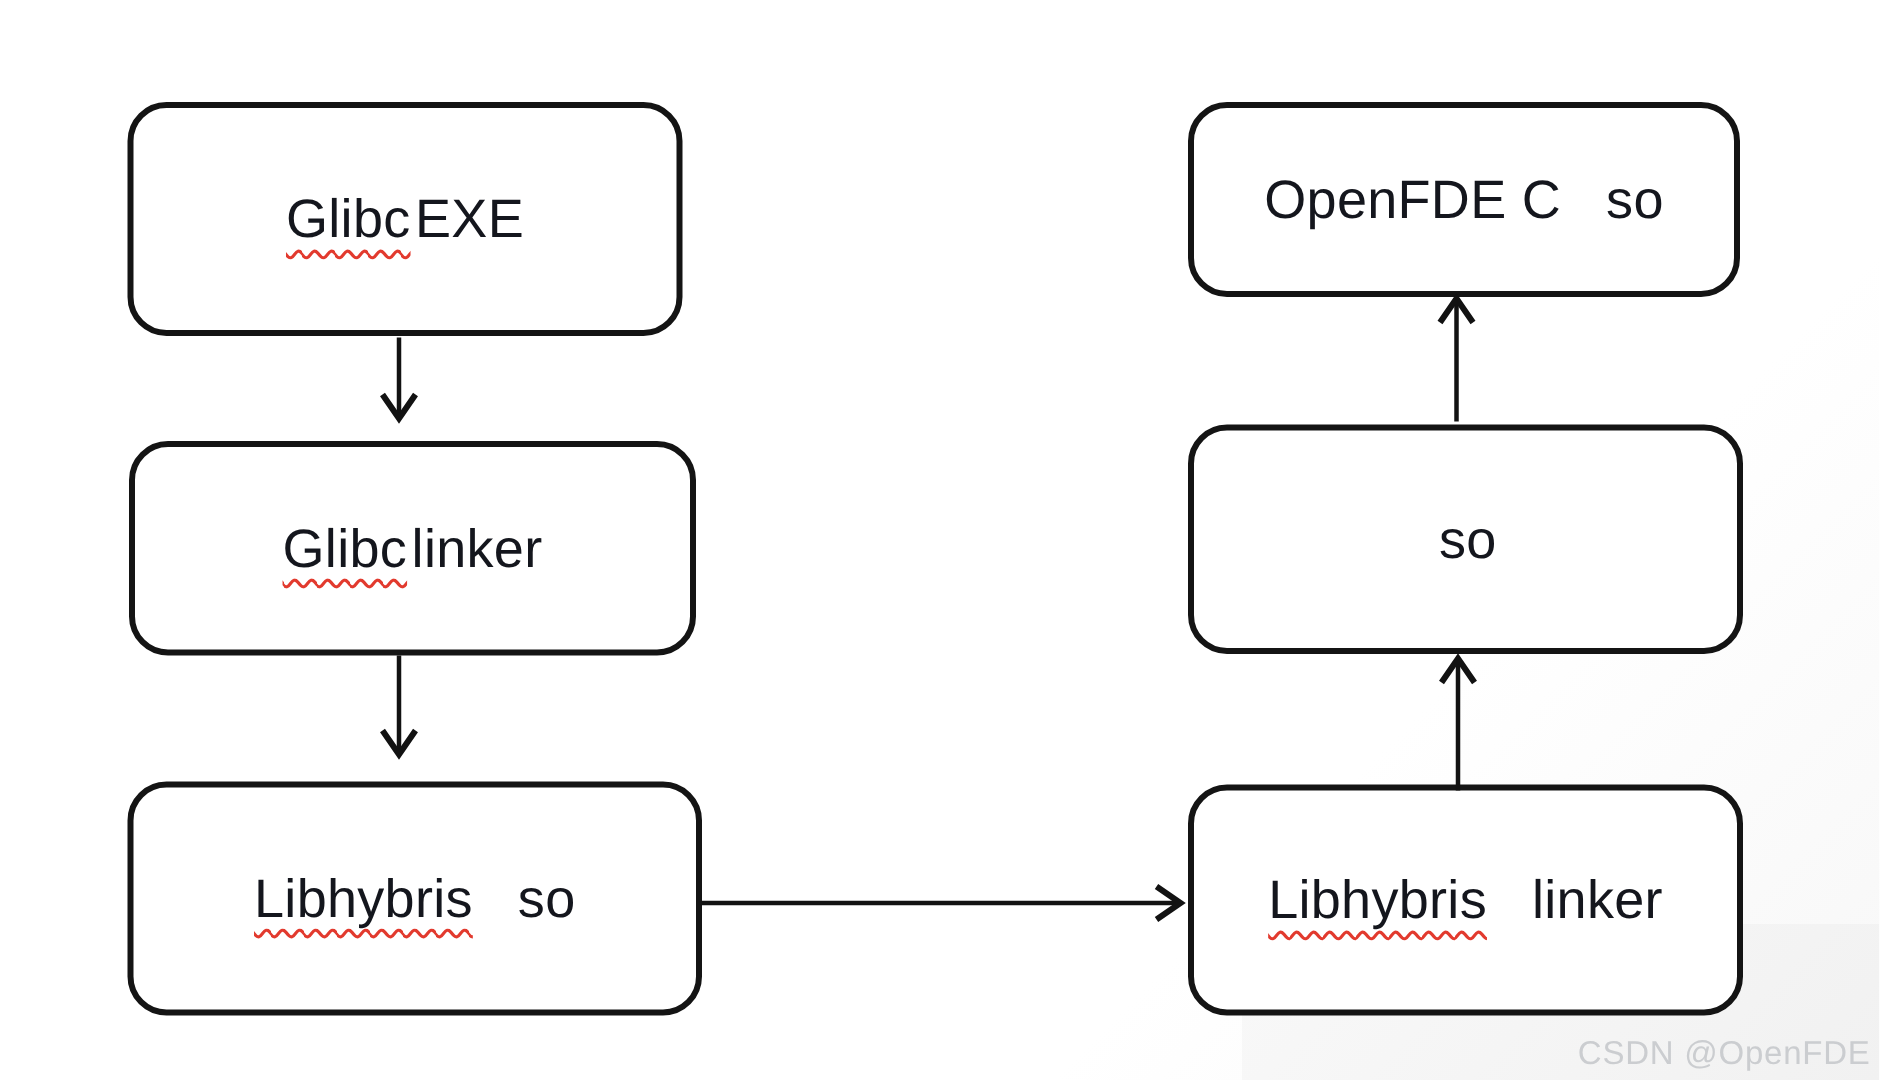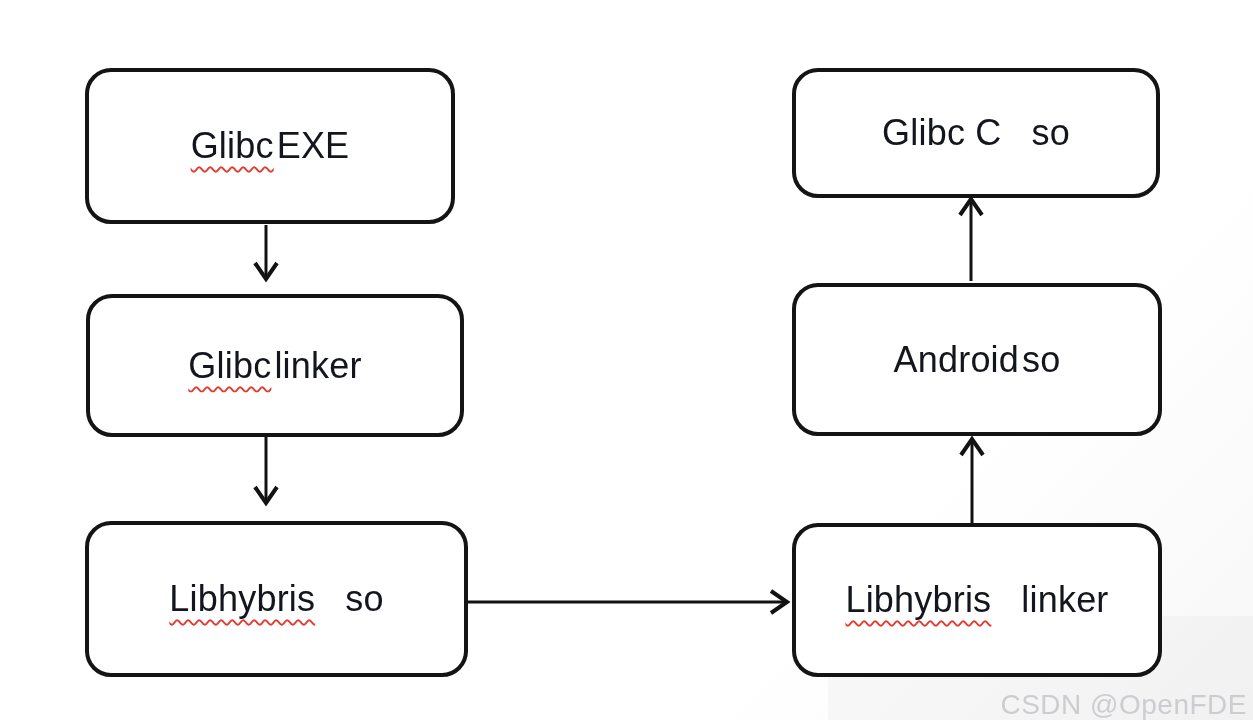--- a/index.html
+++ b/index.html
@@ -41,21 +41,21 @@
     text-underline-offset:8px;
     text-decoration-skip-ink:none;
   }
   svg.arrows{position:absolute;left:0;top:0;width:1253px;height:720px;pointer-events:none;}
   svg.arrows path{stroke:#121212;fill:none;}
   .shaft{stroke-width:3px;}
   .head{stroke-width:4px;stroke-linecap:butt;stroke-linejoin:miter;}
   .watermark{
     position:absolute;
     right:6px;top:689px;
-    font-size:28px;
+    font-size:22px;
     color:#cbcdd0;
     letter-spacing:0.5px;
     margin-left:40px;
   }
 </style>
 </head>
 <body>
 
 <div class="stage">
 
@@ -77,28 +77,27 @@
 
   <div class="node" style="left:85px;top:521px;width:383px;height:156px">
     <div class="label">
       <span class="w1 wavy">Libhybris</span>
       <span class="w2 gap-wide">so</span>
     </div>
   </div>
 
   <div class="node" style="left:792px;top:68px;width:368px;height:130px">
     <div class="label">
-      <span class="w1">Glibc C</span>
+      <span class="w1">OpenFDE C</span>
       <span class="w2 gap-wide">so</span>
     </div>
   </div>
 
   <div class="node" style="left:792px;top:283px;width:370px;height:153px">
     <div class="label">
-      <span class="w1">Android</span>
       <span class="w2">so</span>
     </div>
   </div>
 
   <div class="node" style="left:792px;top:523px;width:370px;height:154px">
     <div class="label">
       <span class="w1 wavy">Libhybris</span>
       <span class="w2 gap-wide">linker</span>
     </div>
   </div>

